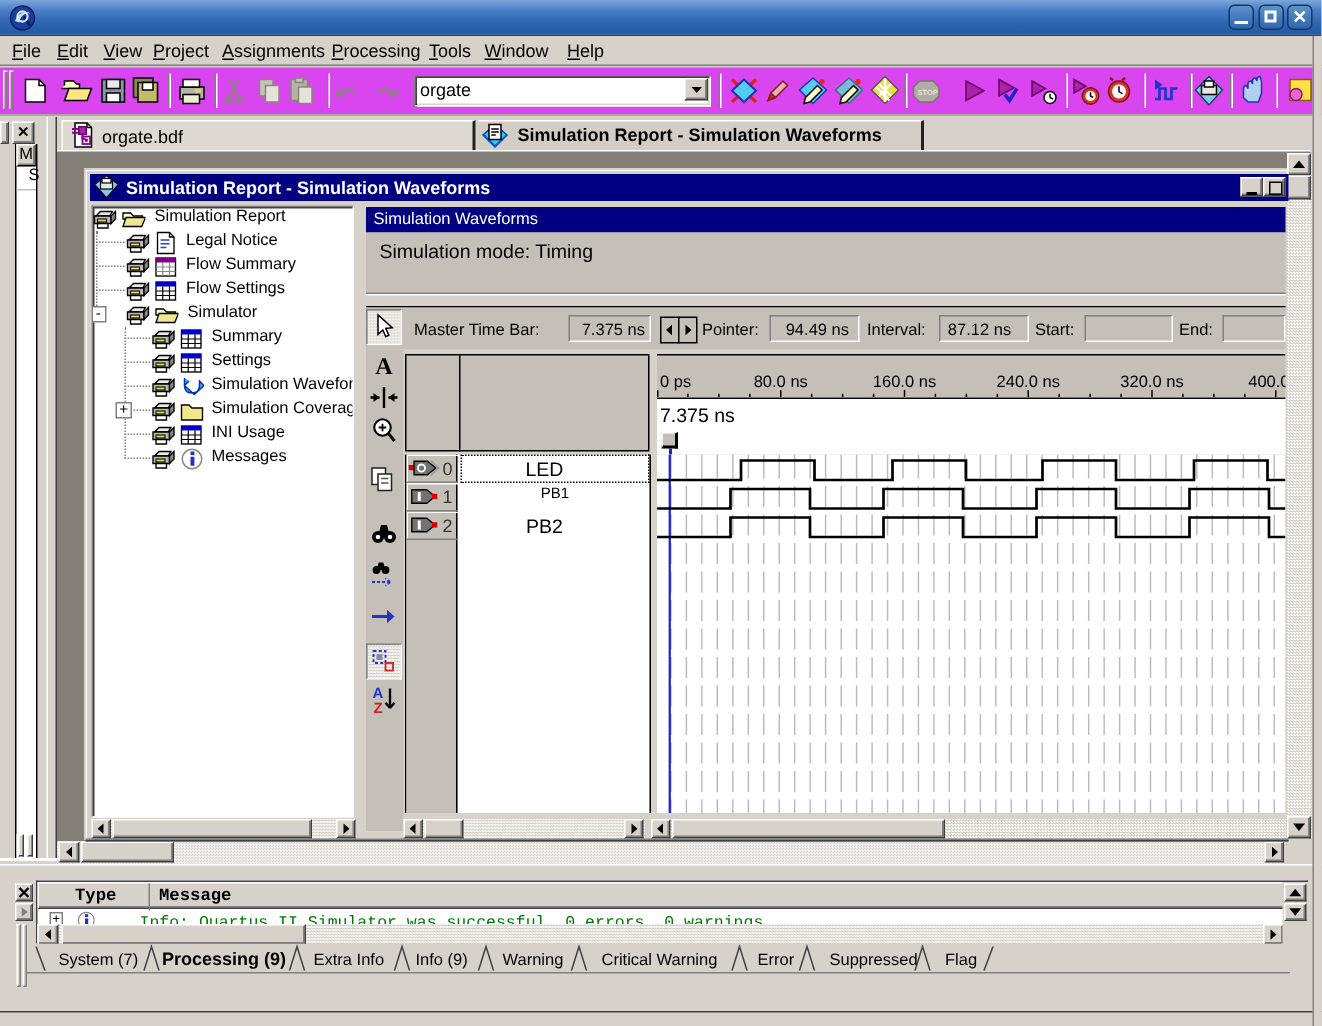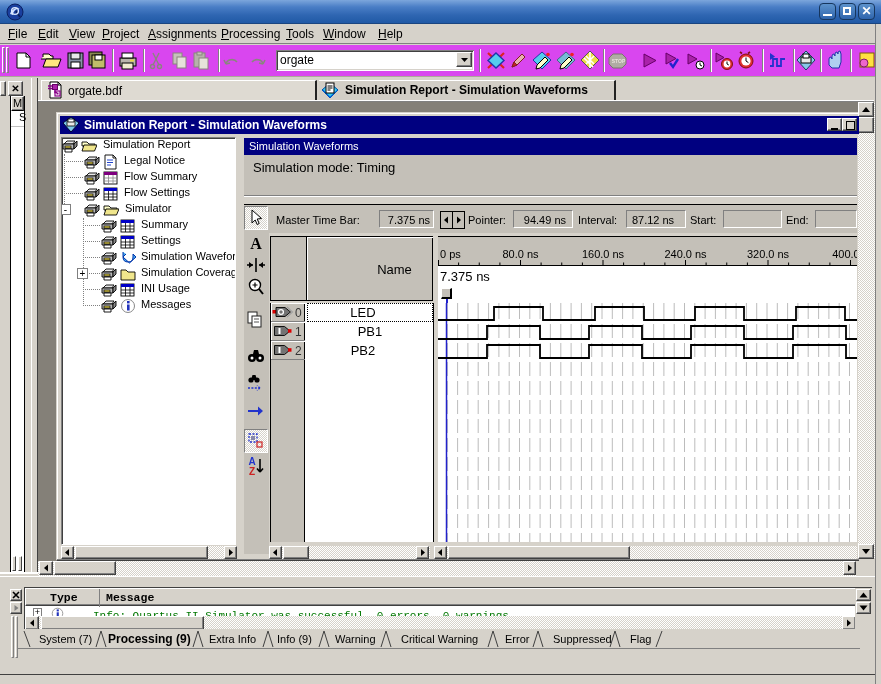--- a/index.html
+++ b/index.html
@@ -503,21 +503,20 @@
           <svg width="22" height="22" viewBox="0 0 22 22">
             <text x="7" y="10" font-size="10" font-weight="bold" text-anchor="middle" fill="#2233cc">A</text>
             <text x="7" y="20" font-size="10" font-weight="bold" text-anchor="middle" fill="#cc2222">Z</text>
             <path d="M15 4 v13 m0 0 l-3-3.5 m3 3.5 l3-3.5" stroke="#000" stroke-width="1.6" fill="none"></path>
           </svg>
         </div>
     </div>
 
     <div class="abs" style="left:213px;top:123px;width:163px;height:65px;border:1px solid #000;background:#c4c0b8;">
       <div class="abs" style="left:35px;top:0;width:1px;height:64px;background:#000;"></div>
-      <div class="abs" style="left:36px;top:0;width:126px;height:63px;border-top:1px solid #fff;border-left:1px solid #fff;text-align:center;font-size:13px;line-height:63px;text-indent:48px;">Name</div>
     </div>
 
     <svg class="abs" style="left:381px;top:123px" width="419" height="29" viewBox="0 0 419 29">
       <rect x="0" y="0" width="419" height="29" fill="#c4c0b8"></rect>
       <line x1="0" y1="0.5" x2="419" y2="0.5" stroke="#000"></line>
       <g font-size="11" fill="#000">
         <text x="2" y="22">0 ps</text>
         <text x="82.5" y="22" text-anchor="middle">80.0 ns</text>
         <text x="165" y="22" text-anchor="middle">160.0 ns</text>
         <text x="247.5" y="22" text-anchor="middle">240.0 ns</text>
@@ -576,21 +575,21 @@
       </div>
       <div class="abs" style="left:0;top:38px;width:34px;height:19px;border-bottom:1px solid #808080;box-shadow:inset 1px 1px 0 #fff;">
         <svg width="34" height="18" viewBox="0 0 34 18">
             <path d="M3.5 4.5 h10 l5.5 4.5 -5.5 4.5 h-10 z" fill="#737373" stroke="#000" stroke-width="0.9"></path>
             <rect x="7.5" y="6" width="2" height="6" fill="#fff"></rect>
             <rect x="17" y="7.2" width="3.5" height="3.5" fill="#dd0000"></rect>
             <text x="24" y="13.5" font-size="12" fill="#333">2</text>
           </svg>
       </div>
       <div class="abs" style="left:36px;top:0;width:126px;height:19px;border:1px dotted #000;font-size:13px;text-align:center;padding-top:1px;padding-right:14px;">LED</div>
-      <div class="abs" style="left:36px;top:19px;width:126px;height:19px;font-size:13px;text-align:center;padding-top:2px;padding-right:0;">PB1</div>
+      <div class="abs" style="left:36px;top:19px;width:126px;height:19px;font-size:10px;text-align:center;padding-top:2px;padding-right:0;">PB1</div>
       <div class="abs" style="left:36px;top:38px;width:126px;height:19px;font-size:13px;text-align:center;padding-top:2px;padding-right:14px;">PB2</div>
       <div class="abs" style="left:162px;top:0;width:1px;height:239px;background:#000;"></div>
     </div>
 
     <svg class="abs" style="left:381px;top:190px" width="419" height="239" viewBox="0 0 419 239">
       <rect x="0" y="0" width="419" height="239" fill="#ffffff"></rect>
       <g id="grid" stroke="#bcbcbc">
           <line x1="9.3" y1="0" x2="9.3" y2="239"></line>
           <line x1="19.6" y1="0" x2="19.6" y2="239"></line>
           <line x1="29.9" y1="0" x2="29.9" y2="239"></line>

